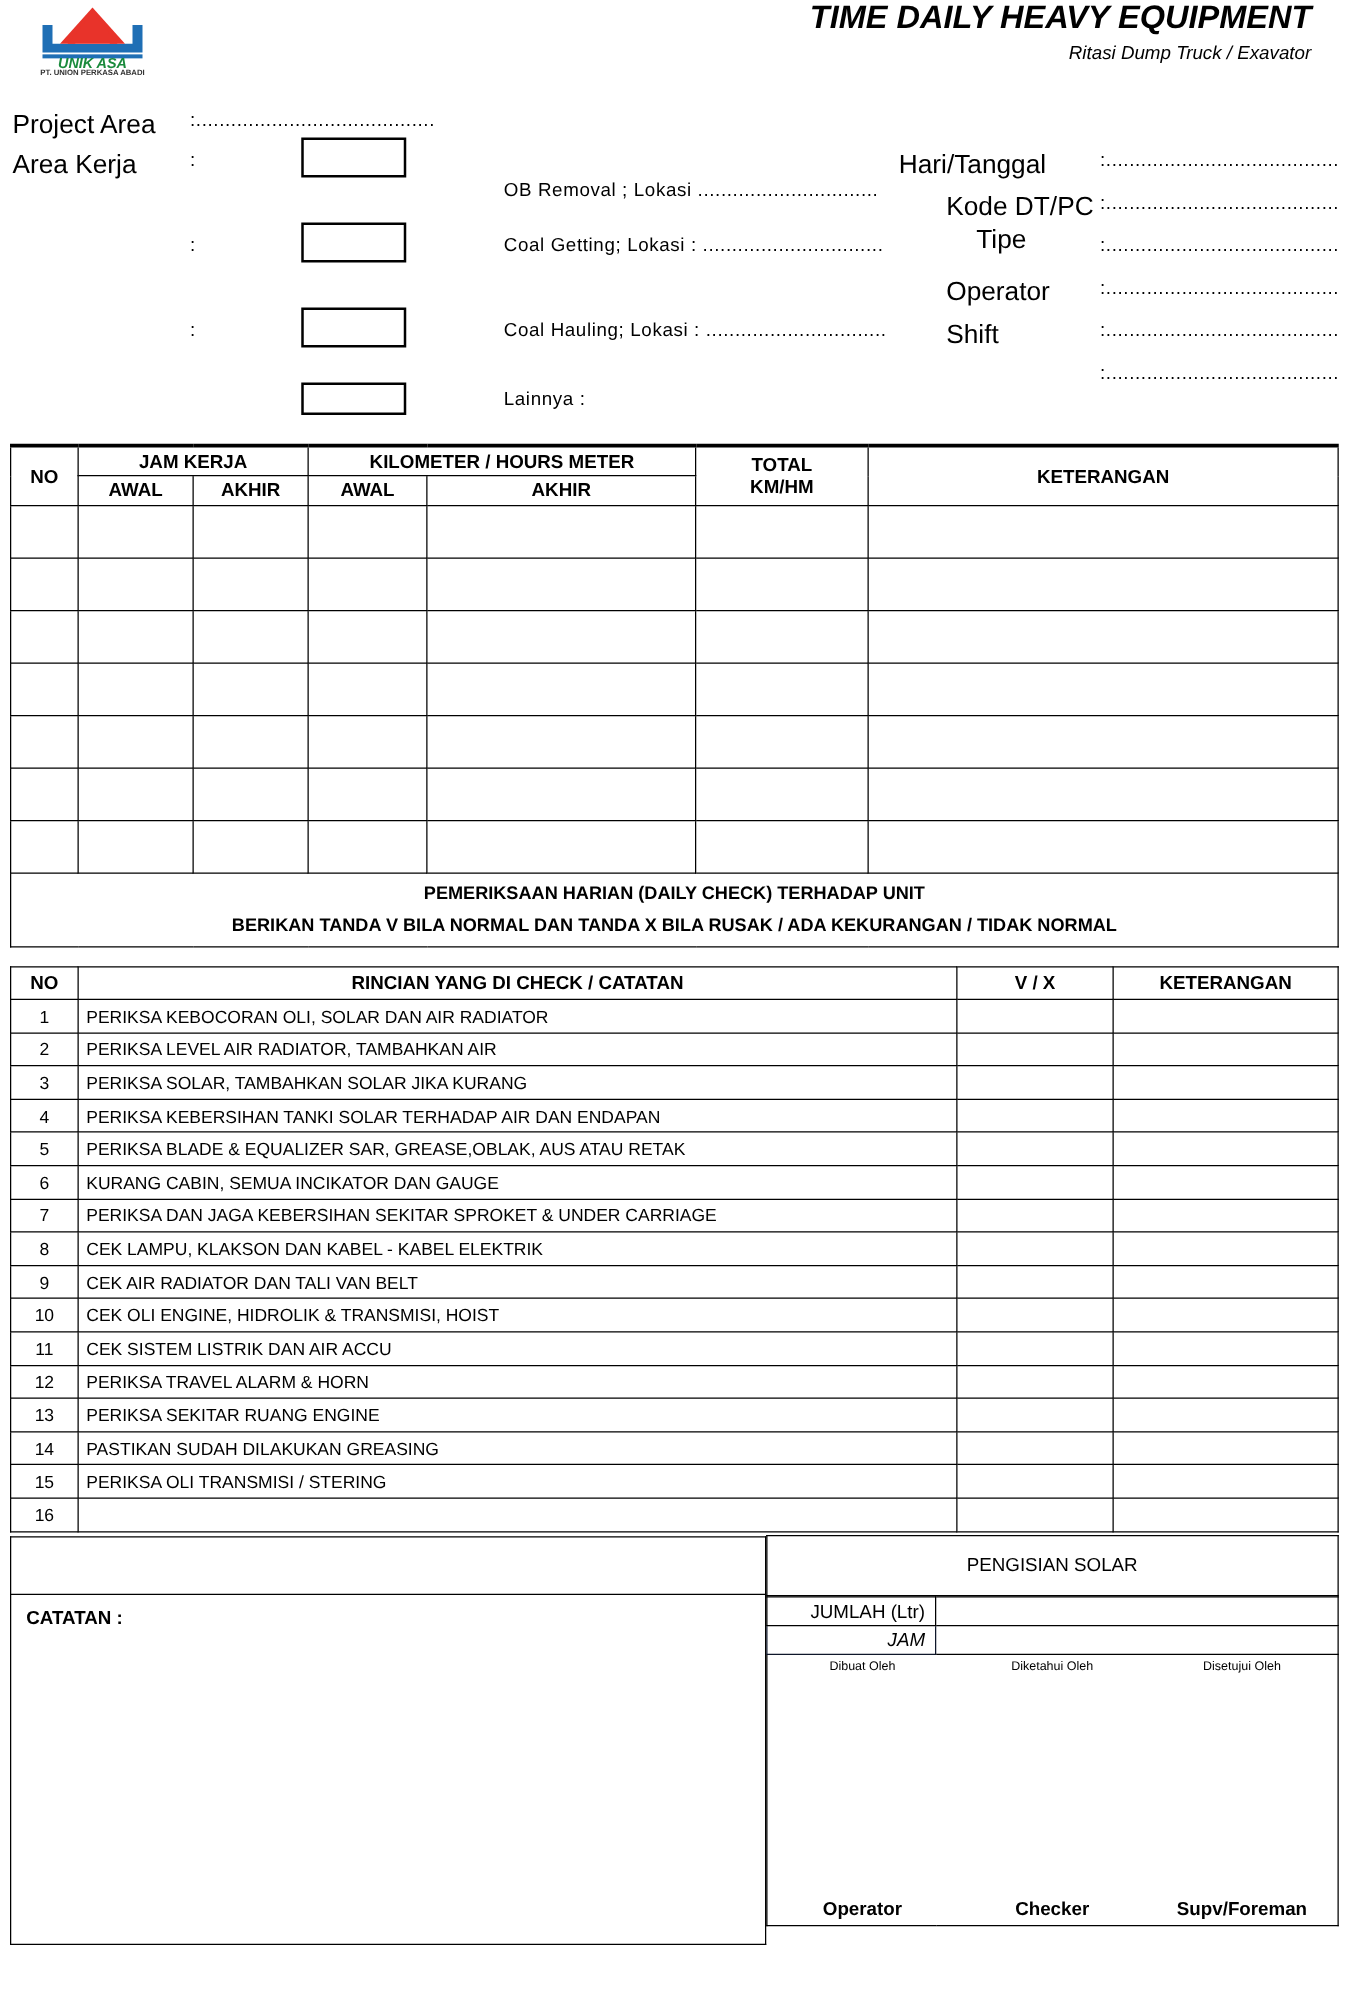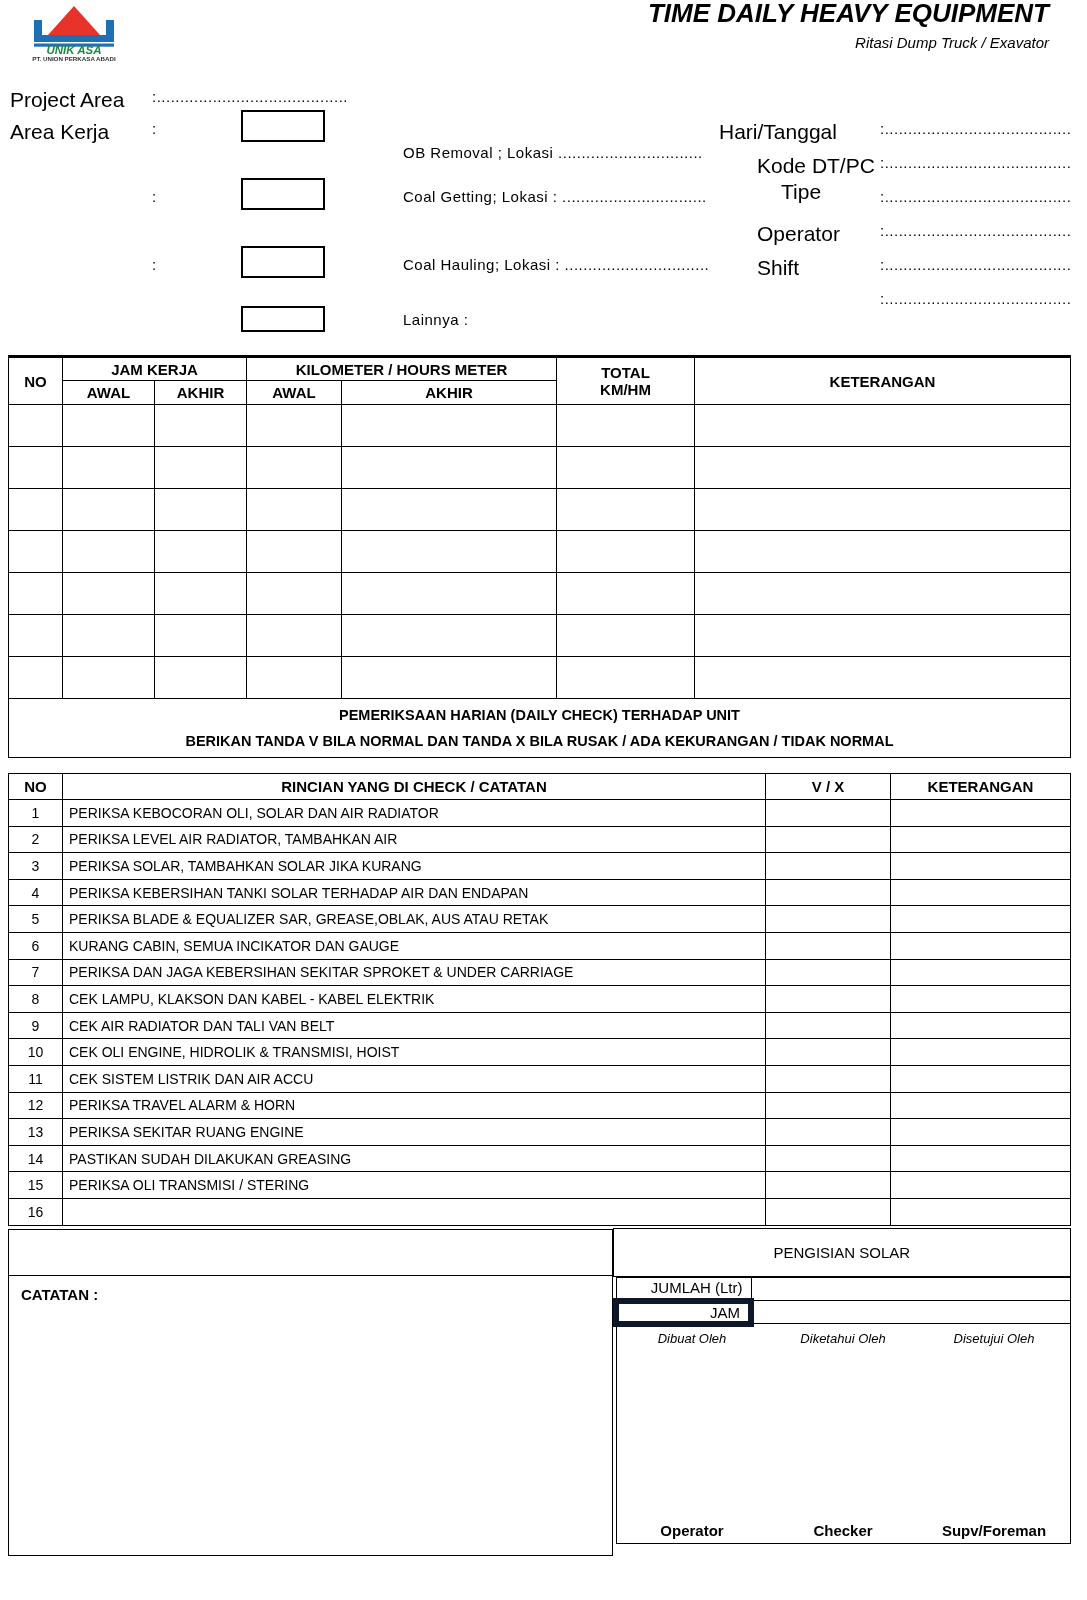--- a/index.html
+++ b/index.html
@@ -139,21 +139,21 @@
   }
   .lbl-right { text-align: right; padding-right: 8px !important; font-size: 15px; height: 23px; vertical-align: middle !important; }
   .sig-top {
     position: relative;
     height: 216px;
   }
   .sig-label-row {
     position: absolute; top: 4px; left: 0; right: 0;
     display: flex;
   }
-  .sig-label-row > div { flex: 1; text-align: center; font-size: 13px; font-style: italic; }
+  .sig-label-row > div { flex: 1; text-align: center; font-size: 10px; }
   .sig-bottom-row {
     position: absolute; bottom: 4px; left: 0; right: 0;
     display: flex;
   }
   .sig-bottom-row > div { flex: 1; text-align: center; font-size: 15px; font-weight: bold; }
 </style>
 </head>
 <body>
 
 <div class="header">
@@ -462,21 +462,21 @@
           <colgroup>
               <col style="width:135px">
               <col>
             </colgroup>
           <tbody>
               <tr>
             <td class="lbl-right" style="border:1px solid #000;">JUMLAH (Ltr)</td>
             <td style="border:1px solid #000;height:23px;"></td>
           </tr>
           <tr>
-            <td class="lbl-right" style="border:6px solid #0f172a;">JAM</td>
+            <td class="lbl-right" style="border:1px solid #0f172a;font-style:italic;">JAM</td>
             <td style="border:1px solid #000;height:23px;"></td>
           </tr>
           <tr>
             <td colspan="2" style="border:1px solid #000;padding:0;">
               <div class="sig-top">
                 <div class="sig-label-row">
                   <div>Dibuat Oleh</div>
                   <div>Diketahui Oleh</div>
                   <div>Disetujui Oleh</div>
                 </div>

